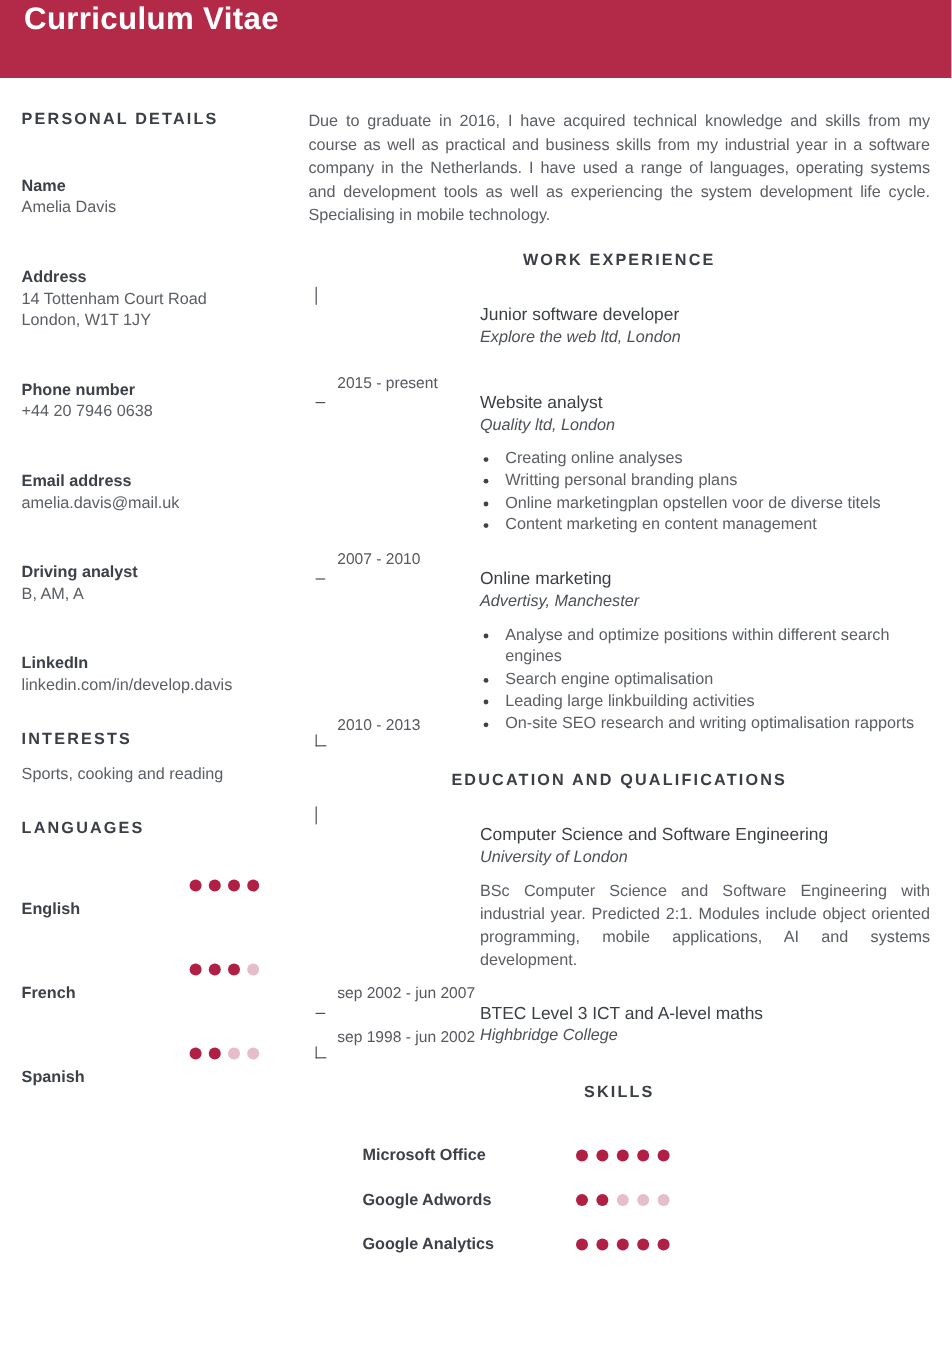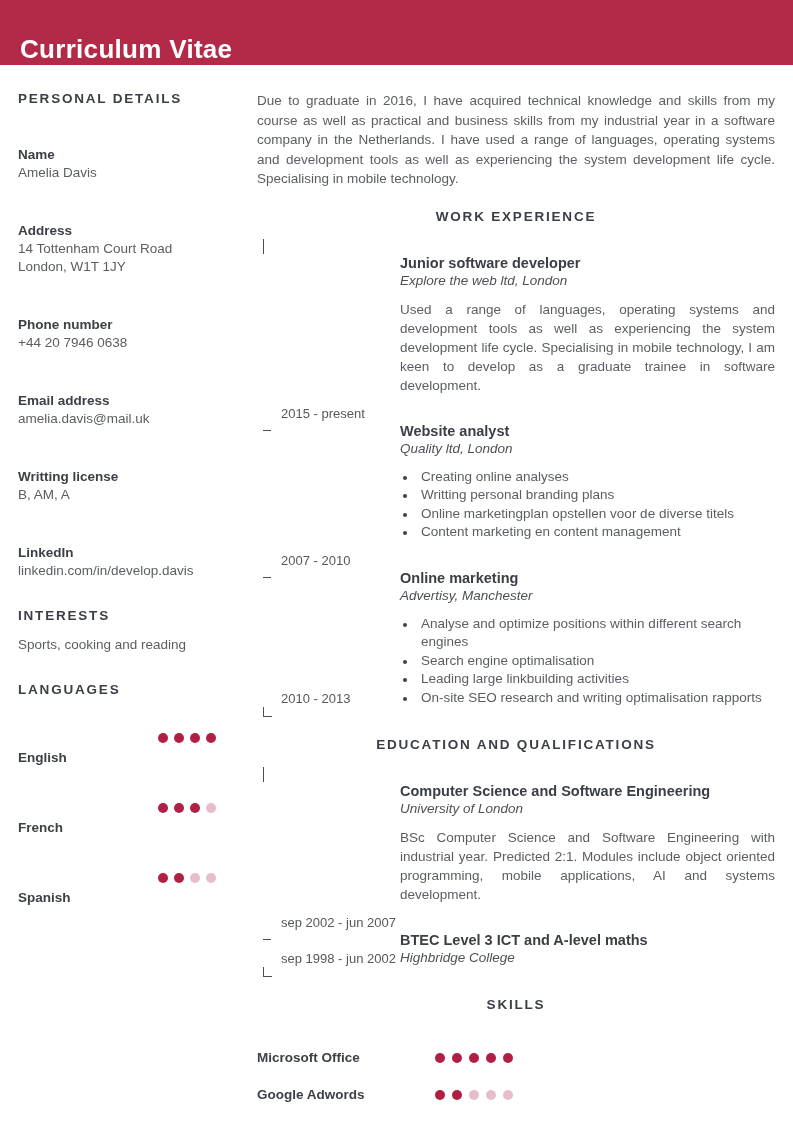--- a/index.html
+++ b/index.html
@@ -10,21 +10,21 @@
     font-family: "Liberation Sans", sans-serif;
     color: #5a5e64;
     position: relative;
     overflow: hidden;
   }
 
   
   .banner {
     height: 65px;
     background: #B32A48;
-    display: flex; align-items: flex-end;
+    display: flex; align-items: flex-start;
     padding: 0 20px;
   }
   .banner .title {
     color: #ffffff;
     font-size: 26px;
     font-weight: 700;
     letter-spacing: 0.3px;
   }
 
   
@@ -86,30 +86,30 @@
   .t-entry.last .rail::before {
     content: ""; position: absolute; left: 6px; top: 0; width: 8px; height: 9px;
     border-left: 1px solid #4b4f55; border-bottom: 1px solid #4b4f55;
   }
   .t-date {
     width: 119px; flex-shrink: 0;
     font-size: 13px; color: #55585e; padding-top: 1px; line-height: 17px;
   }
   .t-body { flex: 1; min-width: 0; padding-bottom: 27px; }
   .t-entry.last .t-body { padding-bottom: 0; }
-  .t-title { font-size: 14.5px; font-weight: 700; color: #3a3e45; line-height: 18px; }
+  .t-title { font-size: 14.5px; font-weight: 400; color: #3a3e45; line-height: 18px; }
   .t-sub { font-size: 13.5px; font-style: italic; color: #4c5057; line-height: 18px; margin-bottom: 10px; }
   .t-desc { font-size: 13.5px; line-height: 19px; text-align: justify; color: #5a5e64; }
   ul.t-bullets { margin: 0; padding-left: 17px; }
   ul.t-bullets li { font-size: 13.5px; line-height: 18.5px; color: #5a5e64; padding-left: 4px; }
   ul.t-bullets li::marker { color: #3f4348; font-size: 12px; }
 
   
   .skills-block { padding-top: 4px; }
-  .skill-row { display: flex; align-items: center; margin-top: 22px; }
+  .skill-row { display: flex; align-items: center; margin-top: 22px; margin-left: 45px; }
   .skill-label { width: 178px; flex-shrink: 0; font-weight: 700; font-size: 13.5px; color: #3c4047; }
   .skill-row .dots { gap: 7px; }
 </style>
 </head>
 <body>
 
 <header class="banner" style="background: rgb(179, 42, 72);">
   <div class="title">Curriculum Vitae</div>
 </header>
 
@@ -130,21 +130,21 @@
       </div>
       <div class="pd-field">
         <div class="pd-label">Phone number</div>
         <div class="pd-value">+44 20 7946 0638</div>
       </div>
       <div class="pd-field">
         <div class="pd-label">Email address</div>
         <div class="pd-value">amelia.davis@mail.uk</div>
       </div>
       <div class="pd-field">
-        <div class="pd-label">Writting license</div>
+        <div class="pd-label">Driving analyst</div>
         <div class="pd-value">B, AM, A</div>
       </div>
       <div class="pd-field">
         <div class="pd-label">LinkedIn</div>
         <div class="pd-value">linkedin.com/in/develop.davis</div>
       </div>
     </section>
 
     <section class="side-section">
       <div class="side-heading">INTERESTS</div>
@@ -192,21 +192,20 @@
       <span class="rule"></span>
     </div>
     <div class="timeline">
 
       <div class="t-entry">
         <div class="rail"></div>
         <div class="t-date">2015 - present</div>
         <div class="t-body">
           <div class="t-title">Junior software developer</div>
           <div class="t-sub">Explore the web ltd, London</div>
-          <p class="t-desc" style="margin:0">Used a range of languages, operating systems and development tools as well as experiencing the system development life cycle. Specialising in mobile technology, I am keen to develop as a graduate trainee in software development.</p>
         </div>
       </div>
 
       <div class="t-entry">
         <div class="rail"></div>
         <div class="t-date">2007 - 2010</div>
         <div class="t-body">
           <div class="t-title">Website analyst</div>
           <div class="t-sub">Quality ltd, London</div>
           <ul class="t-bullets">

